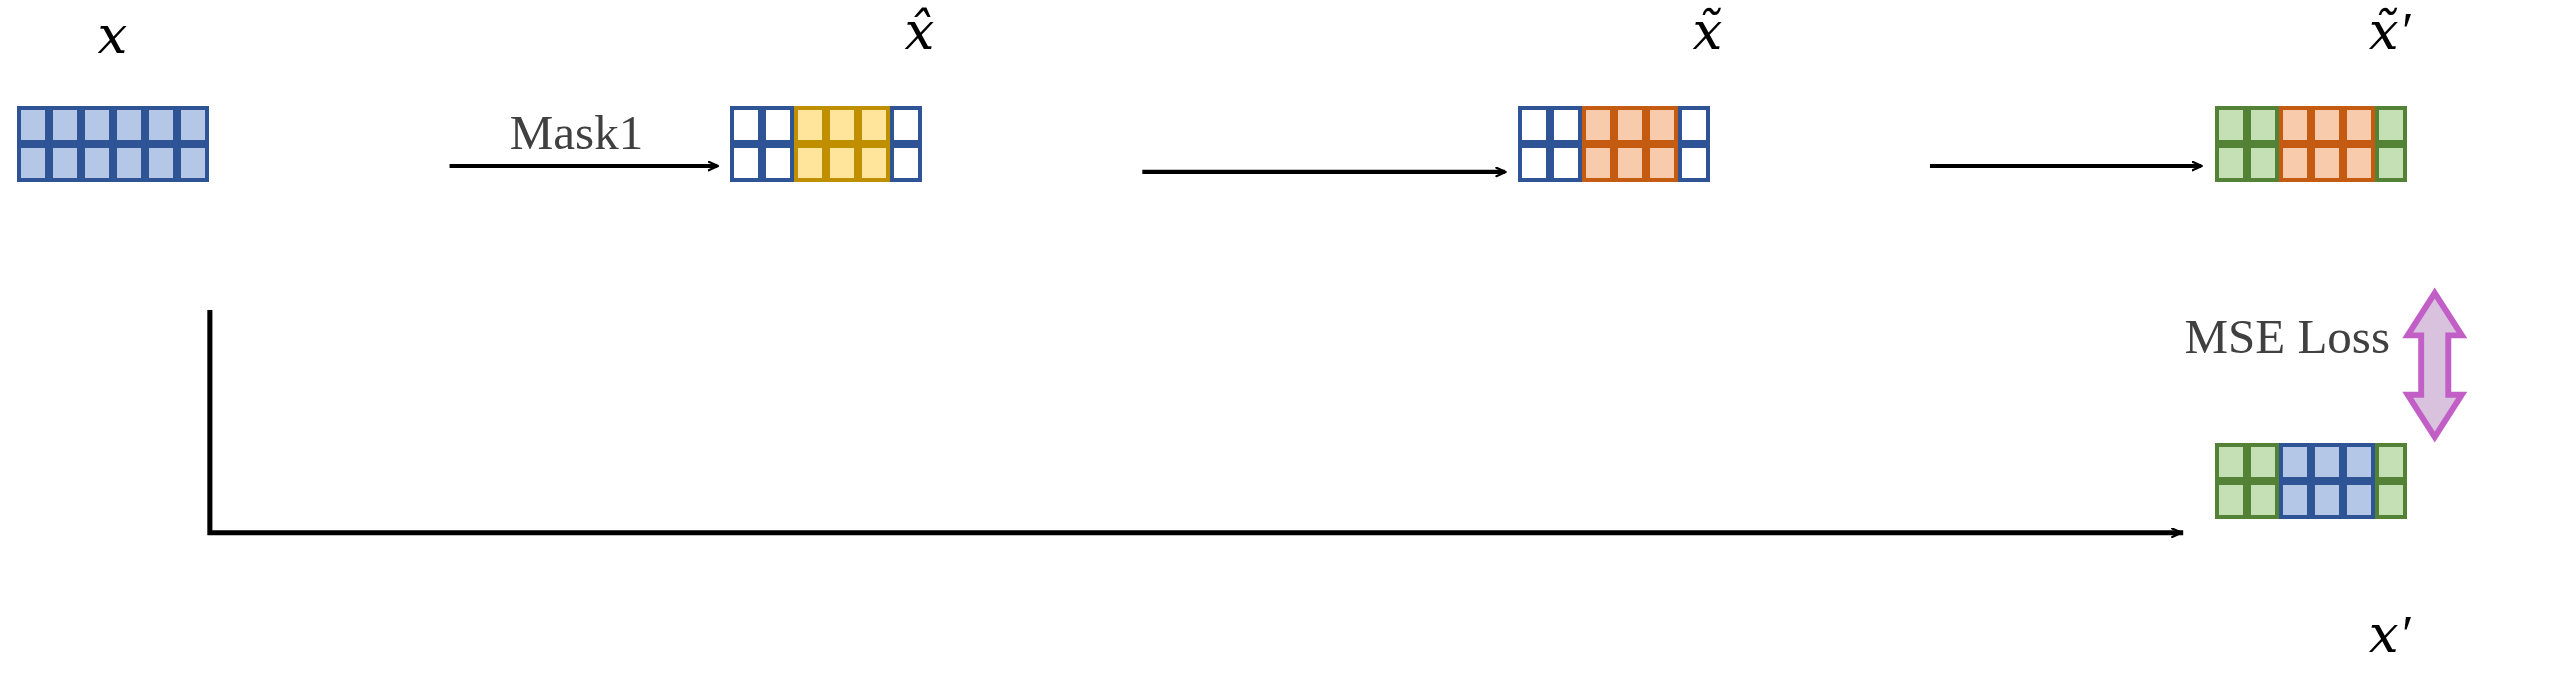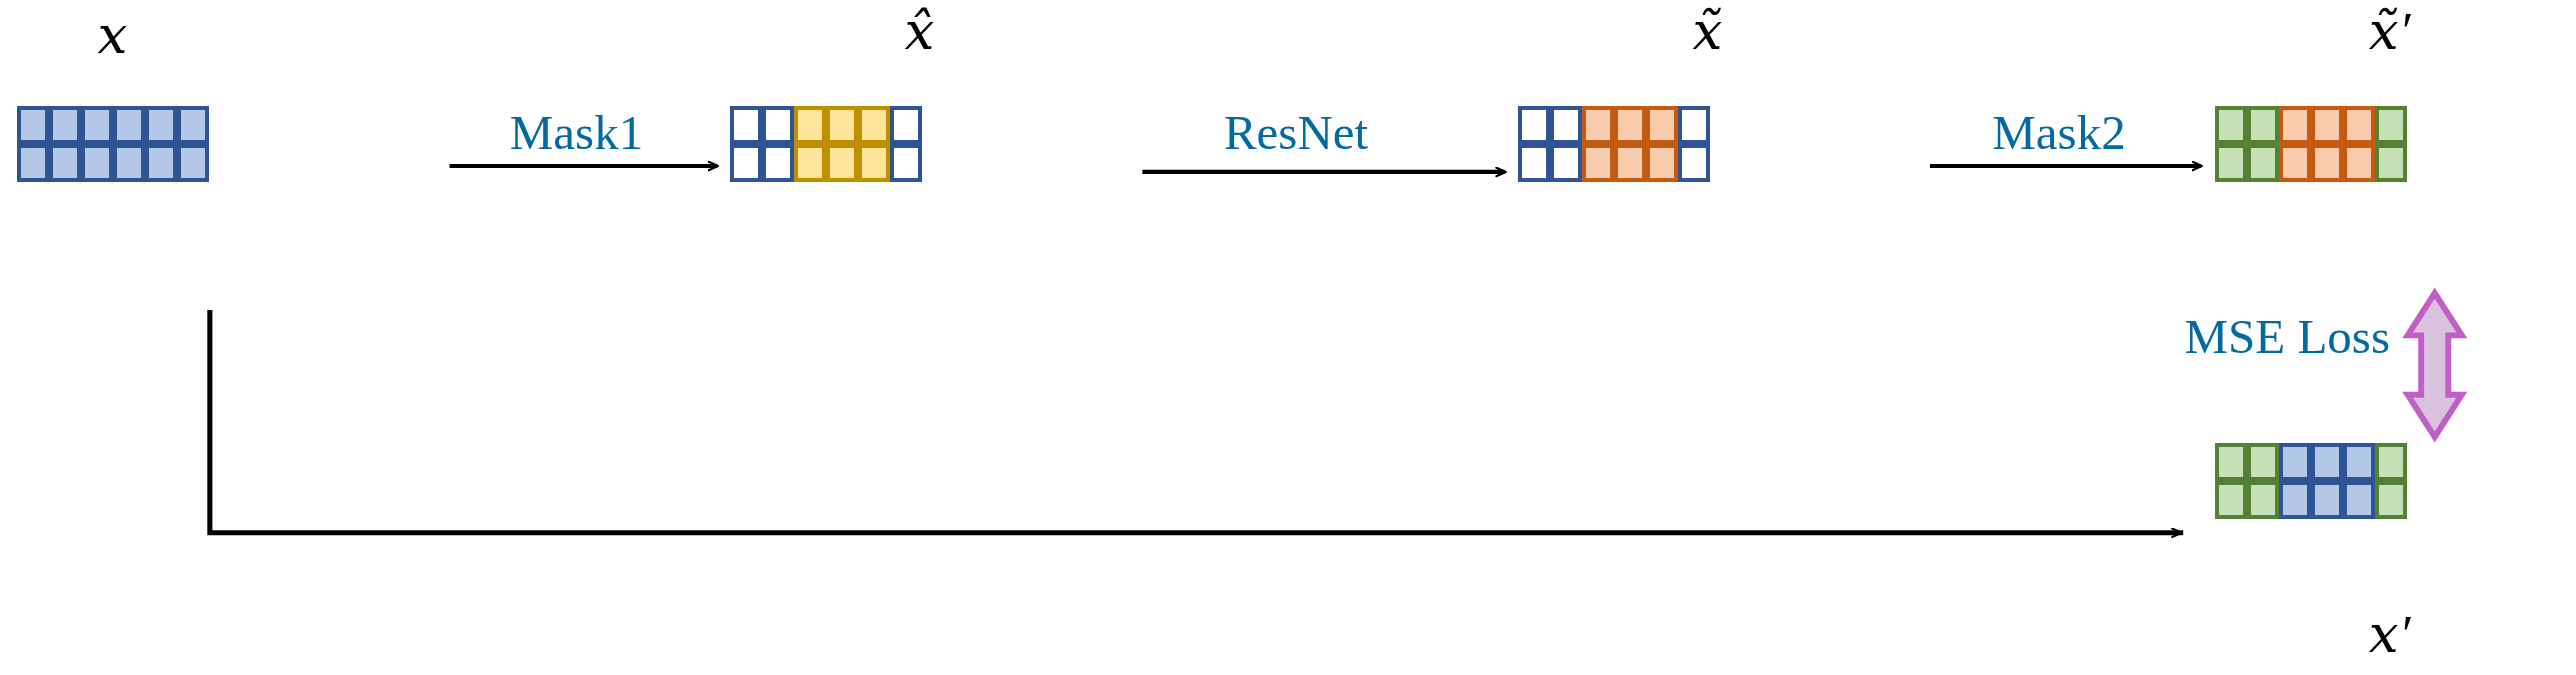--- a/index.html
+++ b/index.html
@@ -43,21 +43,21 @@
     font-size: 53px;
     color: #000000;
     text-align: center;
     white-space: nowrap;
     line-height: 1;
   }
   .tlabel {
     position: absolute;
     font-family: "Liberation Serif", "DejaVu Serif", serif;
     font-size: 49px;
-    color: #0369a1;
+    color: #404040;
     white-space: nowrap;
     line-height: 1;
     text-align: center;
   }
   svg.overlay {
     position: absolute;
     left: 0;
     top: 0;
     width: 2576px;
     height: 675px;
@@ -74,23 +74,21 @@
   <div class="mlabel" style="left:729px; top:5.1px; width:381px;">𝑥̂</div>
 
   <div class="mlabel" style="left:1517px; top:5.1px; width:381px;">𝑥̃</div>
 
   <div class="mlabel" style="left:2203px; top:5.1px; width:373px;">𝑥̃′</div>
 
   <div class="mlabel" style="left:2203px; top:608px; width:373px;">𝑥′</div>
 
   <div class="tlabel" style="left:441px; top:108px; width:271px;">Mask1</div>
 
-  <div class="tlabel" style="left:1152px; top:108px; width:288px;">ResNet</div>
-
-  <div class="tlabel" style="left:1932px; top:108px; width:254px;">Mask2</div>
+
 
   <div class="tlabel" style="left:2068px; top:312px; width:322px; text-align:right;">MSE Loss</div>
 
   <div class="grid" id="grid-x" style="left:17px; top:106px;">
     <div class="gcol">
       <div class="cell c-blue" style="width:32px;height:38px;"></div>
       <div class="cell c-blue" style="width:32px;height:38px;"></div>
     </div>
     <div class="gcol">
       <div class="cell c-blue" style="width:32px;height:38px;"></div>

